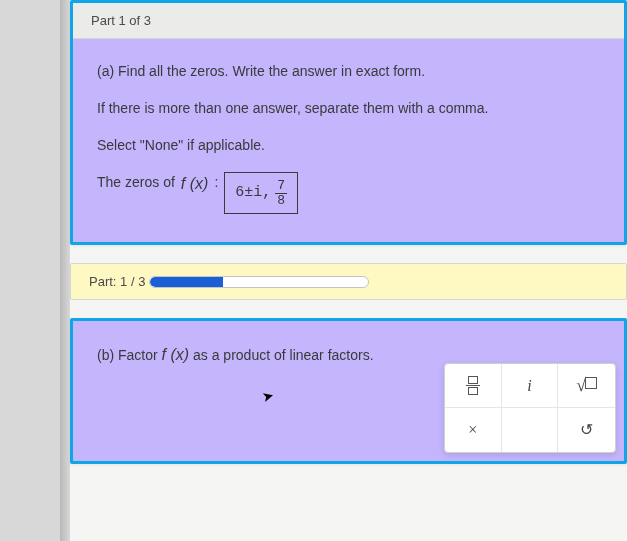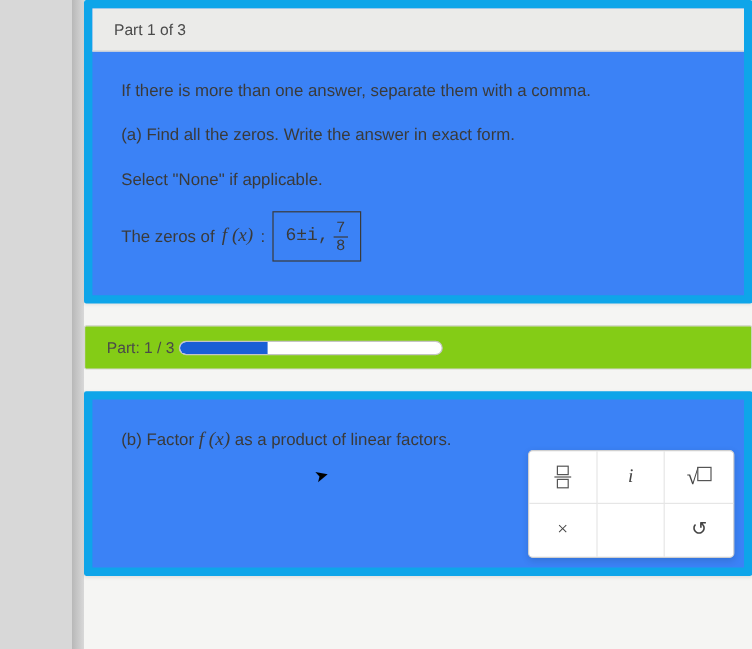--- a/index.html
+++ b/index.html
@@ -21,43 +21,42 @@
     }
     .shadow-left {
       position: absolute;
       left: 60px;
       top: 0;
       width: 10px;
       height: 100%;
       background: linear-gradient(to right, #b8b8b8, #d8d8d8);
     }
     .card {
-      background: #3b82f6;
-      border: 7px solid #0ea5e9;
+      background: #c4b5fd;
+      border: 3px solid #0ea5e9;
       margin: 0 0 18px 0;
       border-radius: 2px;
       box-shadow: 0 1px 3px rgba(0,0,0,0.08);
     }
     .card-header {
       background: #ebebe9;
       padding: 10px 18px;
       font-size: 13px;
       color: #4a4a4a;
       border-bottom: 1px solid #d5d5d2;
     }
     .card-body {
       padding: 22px 24px 28px 24px;
       font-size: 14px;
       color: #3a3a3a;
       line-height: 1.5;
     }
     .card-body p { margin-bottom: 16px; }
     .answer-line {
       display: flex;
-      align-items: center;
       gap: 6px;
       margin-top: 8px;
     }
     .answer-box {
       border: 1px solid #3a3a3a;
       padding: 6px 10px;
       display: inline-flex;
       align-items: center;
       font-size: 15px;
       min-height: 36px;
@@ -67,23 +66,23 @@
       display: inline-flex;
       flex-direction: column;
       align-items: center;
       vertical-align: middle;
       font-size: 13px;
       line-height: 1.05;
       margin-left: 4px;
     }
     .frac .num { border-bottom: 1px solid #3a3a3a; padding: 0 2px; }
     .frac .den { padding: 0 2px; }
-    .fxital { font-style: italic; font-family: Liberation Serif, serif; font-size: 16px; }
+    .fxital { font-style: italic; font-family: Liberation Sans, sans-serif; font-size: 16px; }
     .progress-row {
-      background: #84cc16;
+      background: #fef9c3;
       border: 1px solid #d5d5d2;
       padding: 10px 18px;
       font-size: 13px;
       color: #4a4a4a;
       display: flex;
       align-items: center;
       gap: 4px;
       margin-bottom: 18px;
       border-radius: 2px;
     }
@@ -160,22 +159,22 @@
   </style>
 </head>
 <body>
 
 <div class="shadow-left"></div>
 <div class="page">
 
   <div class="card">
     <div class="card-header">Part 1 of 3</div>
     <div class="card-body">
+      <p>(a) Find all the zeros. Write the answer in exact form.</p>
       <p>If there is more than one answer, separate them with a comma.</p>
-      <p>(a) Find all the zeros. Write the answer in exact form.</p>
       <p>Select "None" if applicable.</p>
       <div class="answer-line">
         <span>The zeros of </span>
         <span class="fxital">f (x)</span>
         <span>: </span>
         <span class="answer-box">
           <span>6±i, </span>
           <span class="frac">
             <span class="num">7</span>
             <span class="den">8</span>

